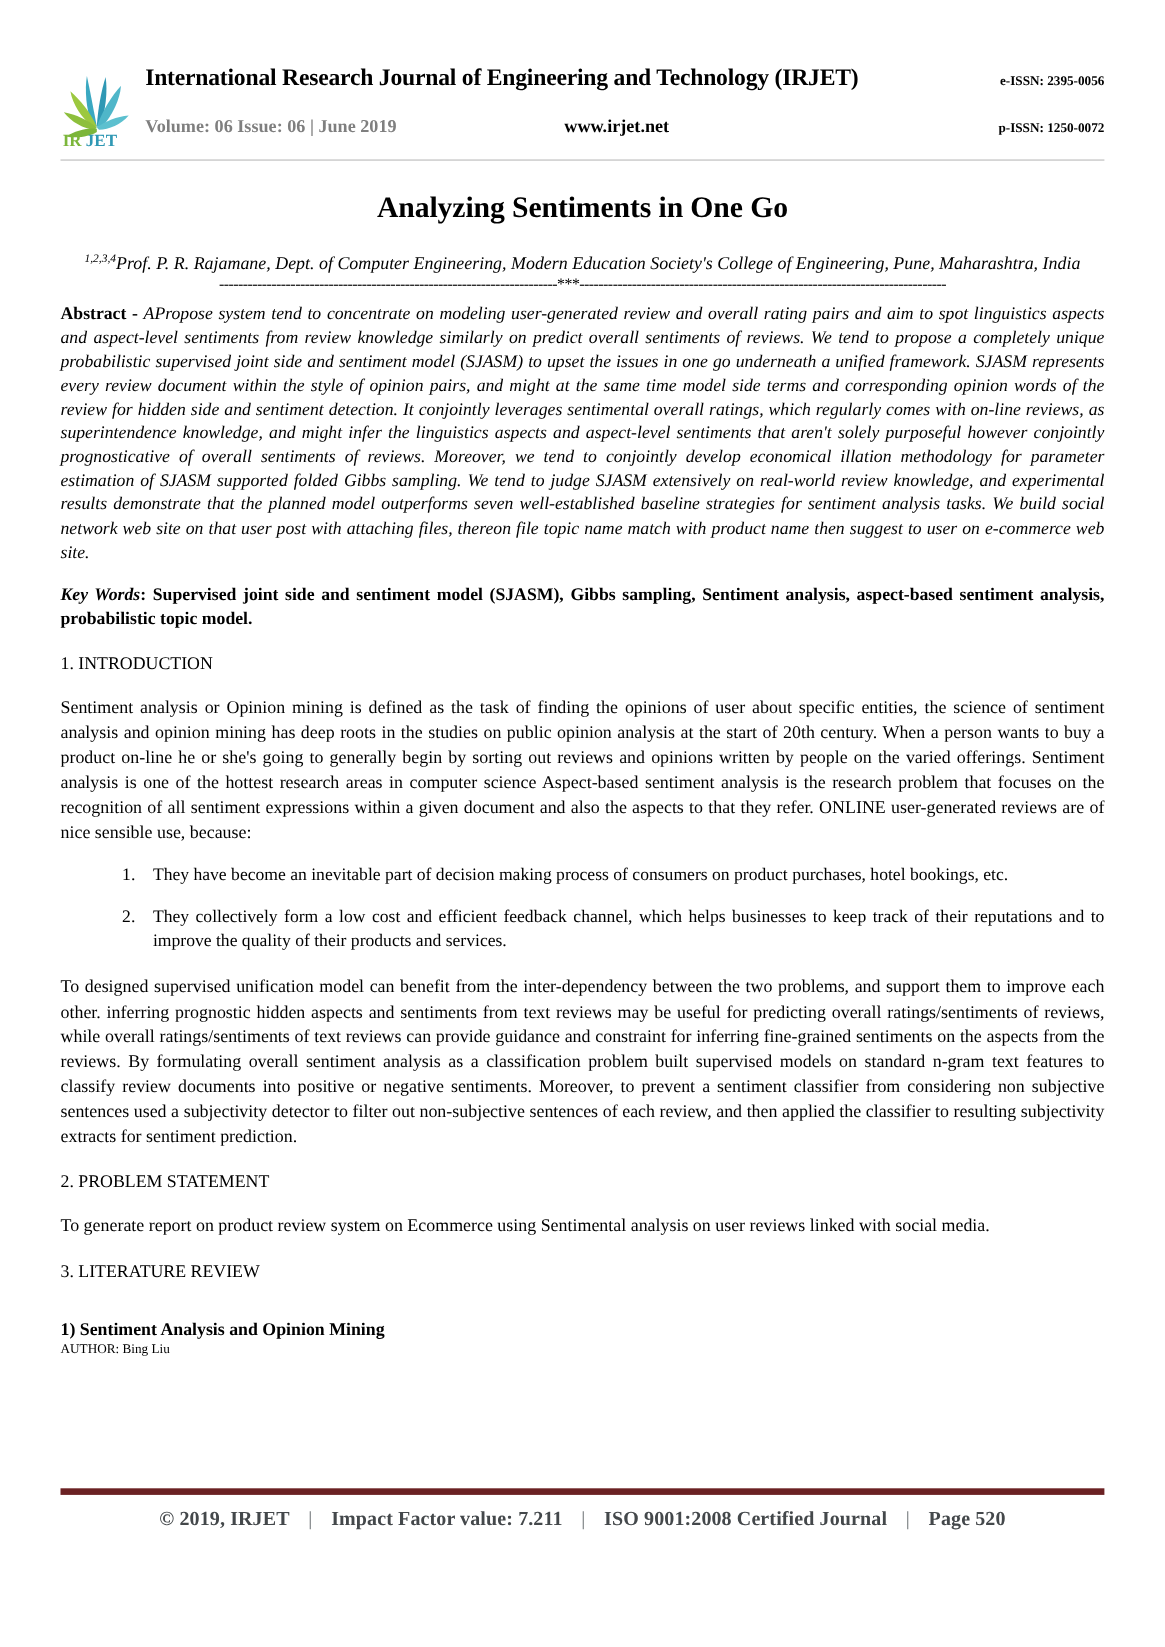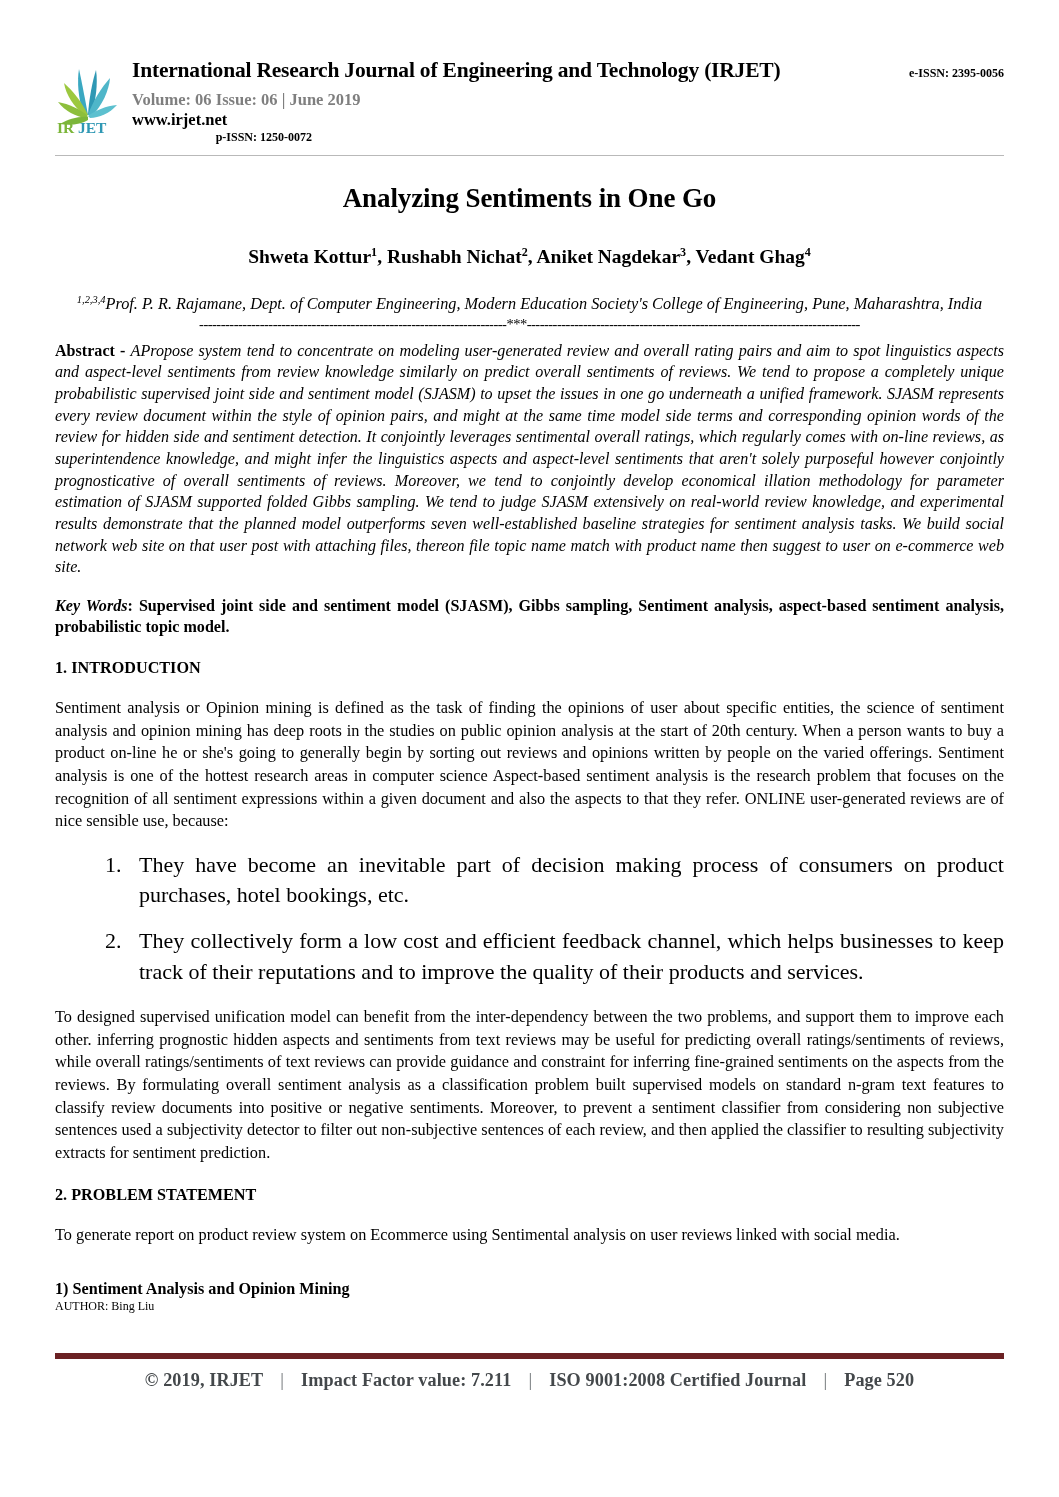--- a/index.html
+++ b/index.html
@@ -43,22 +43,21 @@
   }
   .masthead-row1 {
     display: flex;
     align-items: baseline;
     justify-content: space-between;
   }
   .masthead-row2 {
     display: flex;
     align-items: baseline;
     justify-content: space-between;
-    margin-top: 7px;
-    flex-direction: column;
+    margin-top: 22px;
   }
   .journal-title {
     font-size: 21.5px;
     font-weight: bold;
     letter-spacing: -0.2px;
     white-space: nowrap;
   }
   .eissn, .pissn {
     font-size: 12px;
     font-weight: bold;
@@ -146,38 +145,38 @@
     font-weight: bold;
   }
   .keywords .kw-lbl {
     font-style: italic;
     font-weight: bold;
   }
 
   
   .sec-head {
     font-size: 16.2px;
-    font-weight: bold;
+    font-weight: normal;
     margin-top: 21px;
   }
   .sub-head {
     font-size: 16.2px;
     font-weight: bold;
     margin-top: 34px;
   }
   p.body {
     font-size: 16.3px;
     line-height: 1.39;
     text-align: justify;
     margin: 19px 0 0 0;
   }
   ol.numlist {
     margin: 17px 0 0 0;
     padding-left: 72px;
-    font-size: 22px;
+    font-size: 16px;
     line-height: 1.39;
   }
   ol.numlist li {
     text-align: justify;
     margin-bottom: 15px;
     padding-left: 12px;
   }
   ol.numlist li:last-child { margin-bottom: 0; }
 
   .author-line {
@@ -246,26 +245,20 @@
         <div class="site-url">www.irjet.net</div>
         <div class="pissn">p-ISSN: 1250-0072</div>
       </div>
     </div>
   </div>
 
   <hr class="masthead-rule">
 
   <h1 class="paper-title">Analyzing Sentiments in One Go</h1>
 
-  <div class="authors">
-    <span><span>Shweta Kottur</span><sup>1</sup>,</span>
-    <span><span>Rushabh Nichat</span><sup>2</sup>,</span>
-    <span><span>Aniket Nagdekar</span><sup>3</sup>,</span>
-    <span><span>Vedant Ghag</span><sup>4</sup></span>
-  </div>
 
   <div class="affiliation"><sup>1,2,3,4</sup><span>Prof. P. R. Rajamane, Dept. of Computer Engineering, Modern Education Society's College of Engineering, Pune, Maharashtra, India</span></div>
 
   <div class="star-rule">
     <span>-----------------------------------------------------------------------</span><span>***</span><span>-----------------------------------------------------------------------------</span>
   </div>
 
   <div class="abstract"><span class="lbl">Abstract - </span><span>APropose system tend to concentrate on modeling user-generated review and overall rating pairs and aim to spot linguistics aspects and aspect-level sentiments from review knowledge similarly on predict overall sentiments of reviews. We tend to propose a completely unique probabilistic supervised joint side and sentiment model (SJASM) to upset the issues in one go underneath a unified framework. SJASM represents every review document within the style of opinion pairs, and might at the same time model side terms and corresponding opinion words of the review for hidden side and sentiment detection. It conjointly leverages sentimental overall ratings, which regularly comes with on-line reviews, as superintendence knowledge, and might infer the linguistics aspects and aspect-level sentiments that aren't solely purposeful however conjointly prognosticative of overall sentiments of reviews. Moreover, we tend to conjointly develop economical illation methodology for parameter estimation of SJASM supported folded Gibbs sampling. We tend to judge SJASM extensively on real-world review knowledge, and experimental results demonstrate that the planned model outperforms seven well-established baseline strategies for sentiment analysis tasks. We build social network web site on that user post with attaching files, thereon file topic name match with product name then suggest to user on e-commerce web site.</span></div>
 
   <div class="keywords"><span class="kw-lbl">Key Words</span><span>:  </span><span>Supervised joint side and sentiment model (SJASM), Gibbs sampling, Sentiment analysis, aspect-based sentiment analysis, probabilistic topic model.</span></div>
@@ -276,20 +269,21 @@
   <ol class="numlist">
     <li>They have become an inevitable part of decision making process of consumers on product purchases, hotel bookings, etc.</li>
     <li>They collectively form a low cost and efficient feedback channel, which helps businesses to keep track of their reputations and to improve the quality of their products and services.</li>
   </ol>
 
   <p class="body">To designed supervised unification model can benefit from the inter-dependency between the two problems, and support them to improve each other. inferring prognostic hidden aspects and sentiments from text reviews may be useful for predicting overall ratings/sentiments of reviews, while overall ratings/sentiments of text reviews can provide guidance and constraint for inferring fine-grained sentiments on the aspects from the reviews. By formulating overall sentiment analysis as a classification problem built supervised models on standard n-gram text features to classify review documents into positive or negative sentiments. Moreover, to prevent a sentiment classifier from considering non subjective sentences used a subjectivity detector to filter out non-subjective sentences of each review, and then applied the classifier to resulting subjectivity extracts for sentiment prediction.</p>
 
   <div class="sec-head">2. PROBLEM STATEMENT</div>
   <p class="body">To generate report on product review system on Ecommerce using Sentimental analysis on user reviews linked with social media.</p>
 
+  <div class="sec-head">3. LITERATURE REVIEW</div>
   <div class="sub-head">1)  Sentiment Analysis and Opinion Mining</div>
   <div class="author-line">AUTHOR:  Bing Liu</div>
 
   <div class="footer">
     <div class="footer-bar"></div>
     <div class="footer-text">
       <span>© 2019, IRJET</span><span class="sep">|</span><span>Impact Factor value: 7.211</span><span class="sep">|</span><span>ISO 9001:2008 Certified Journal</span><span class="sep">|</span><span>Page 520</span>
     </div>
   </div>
 

